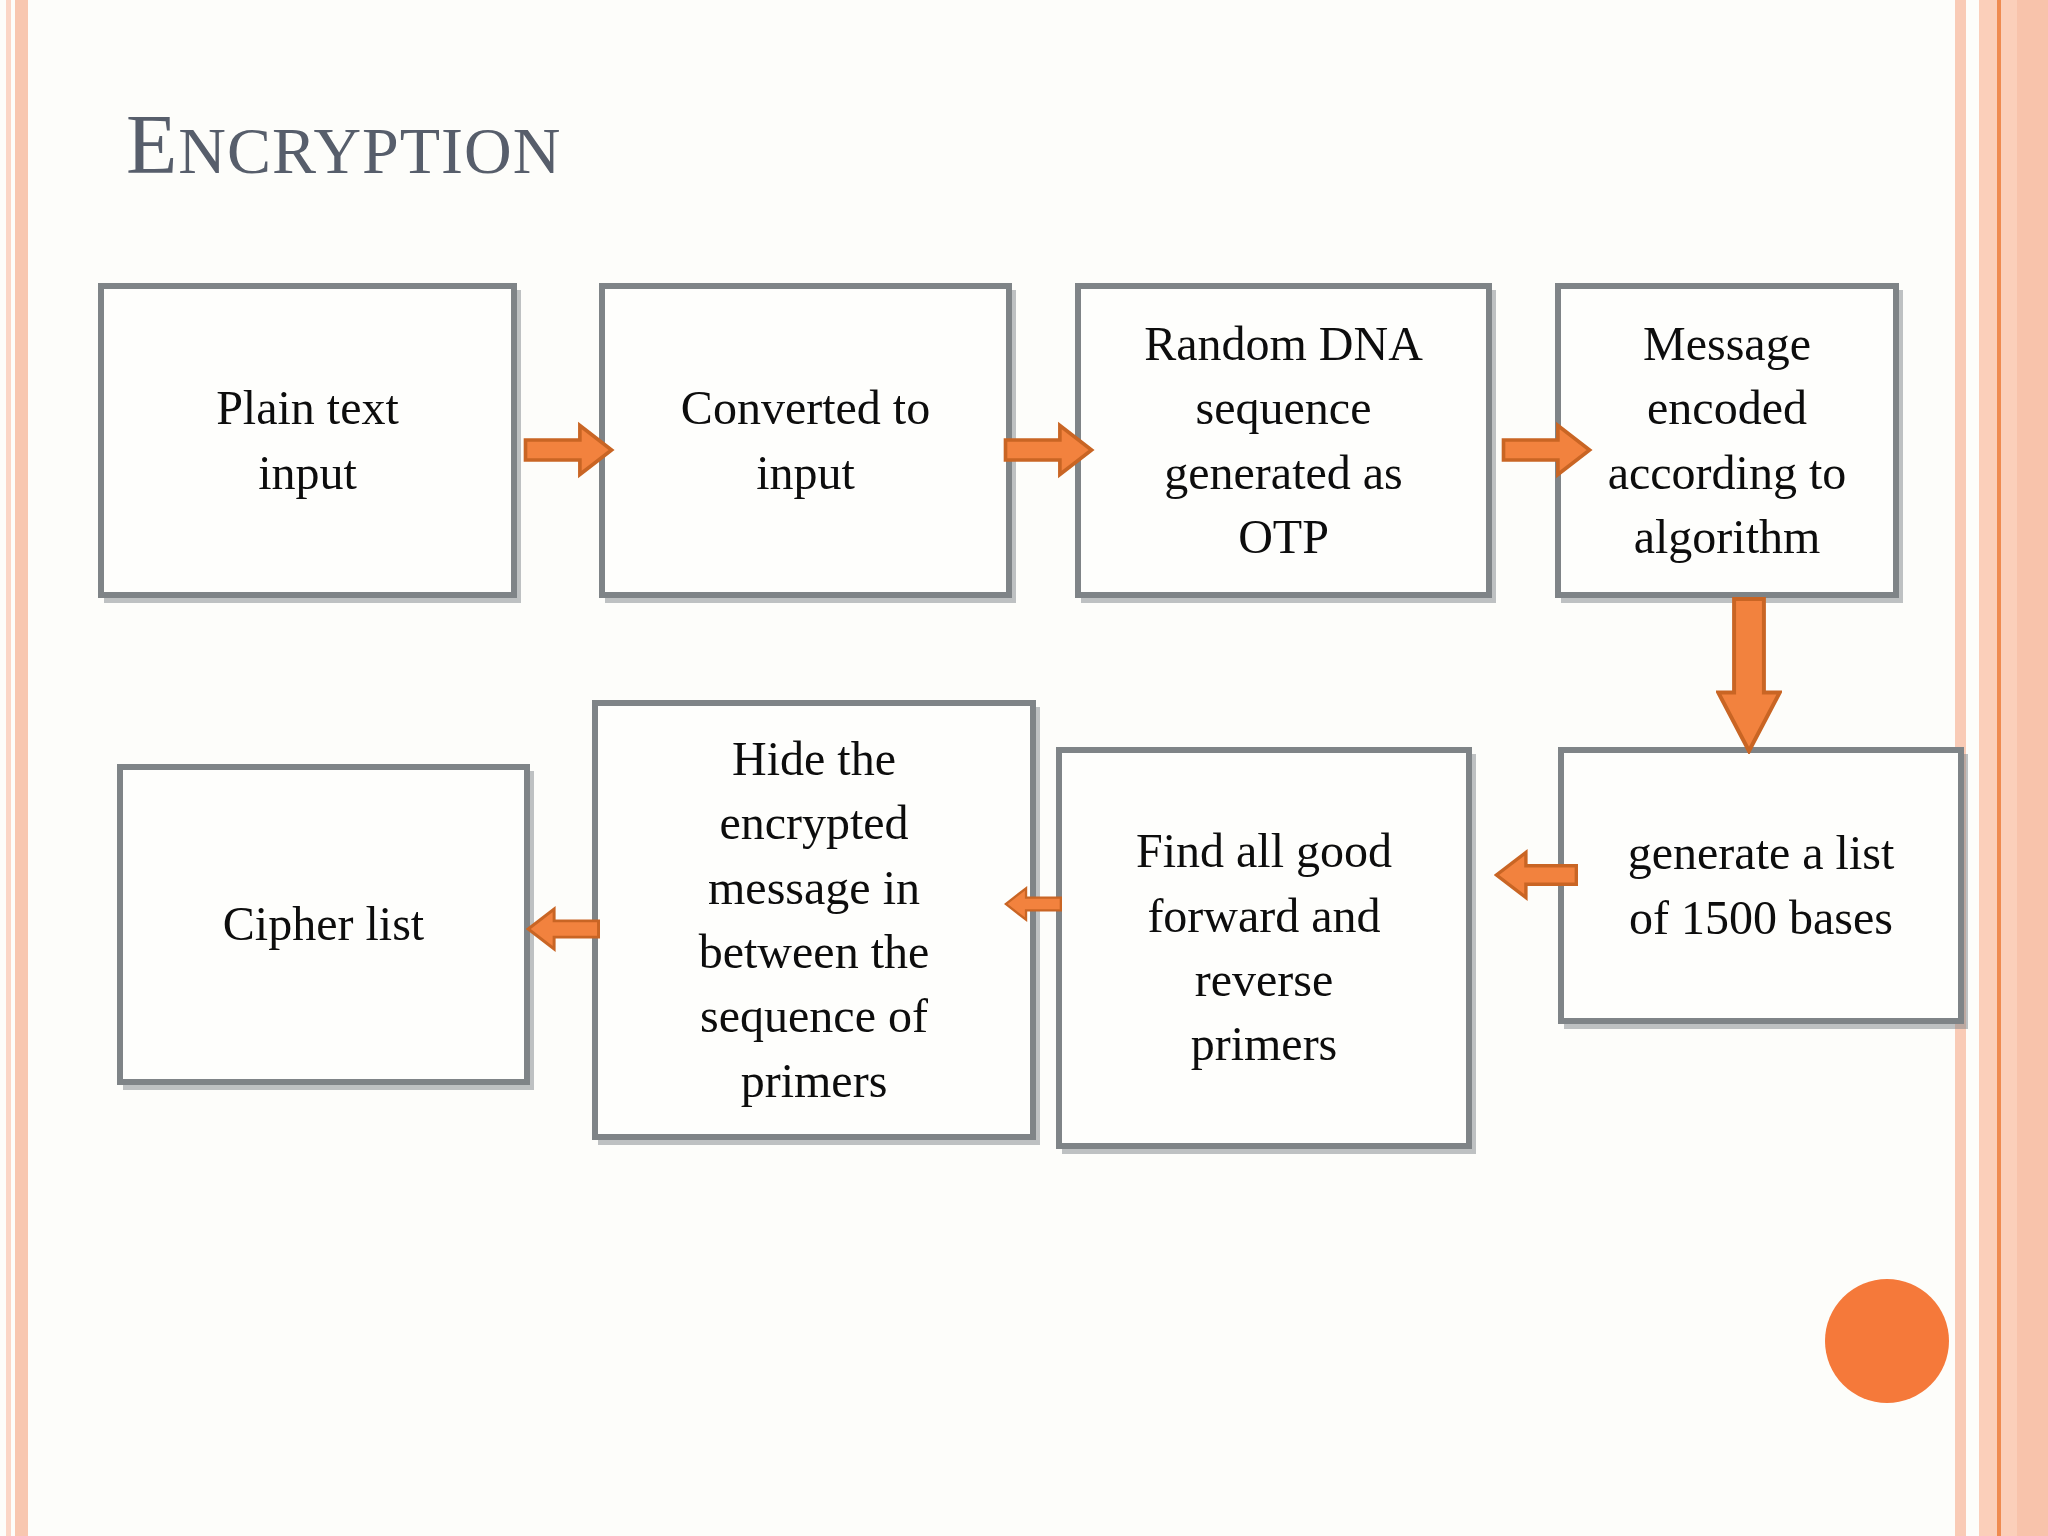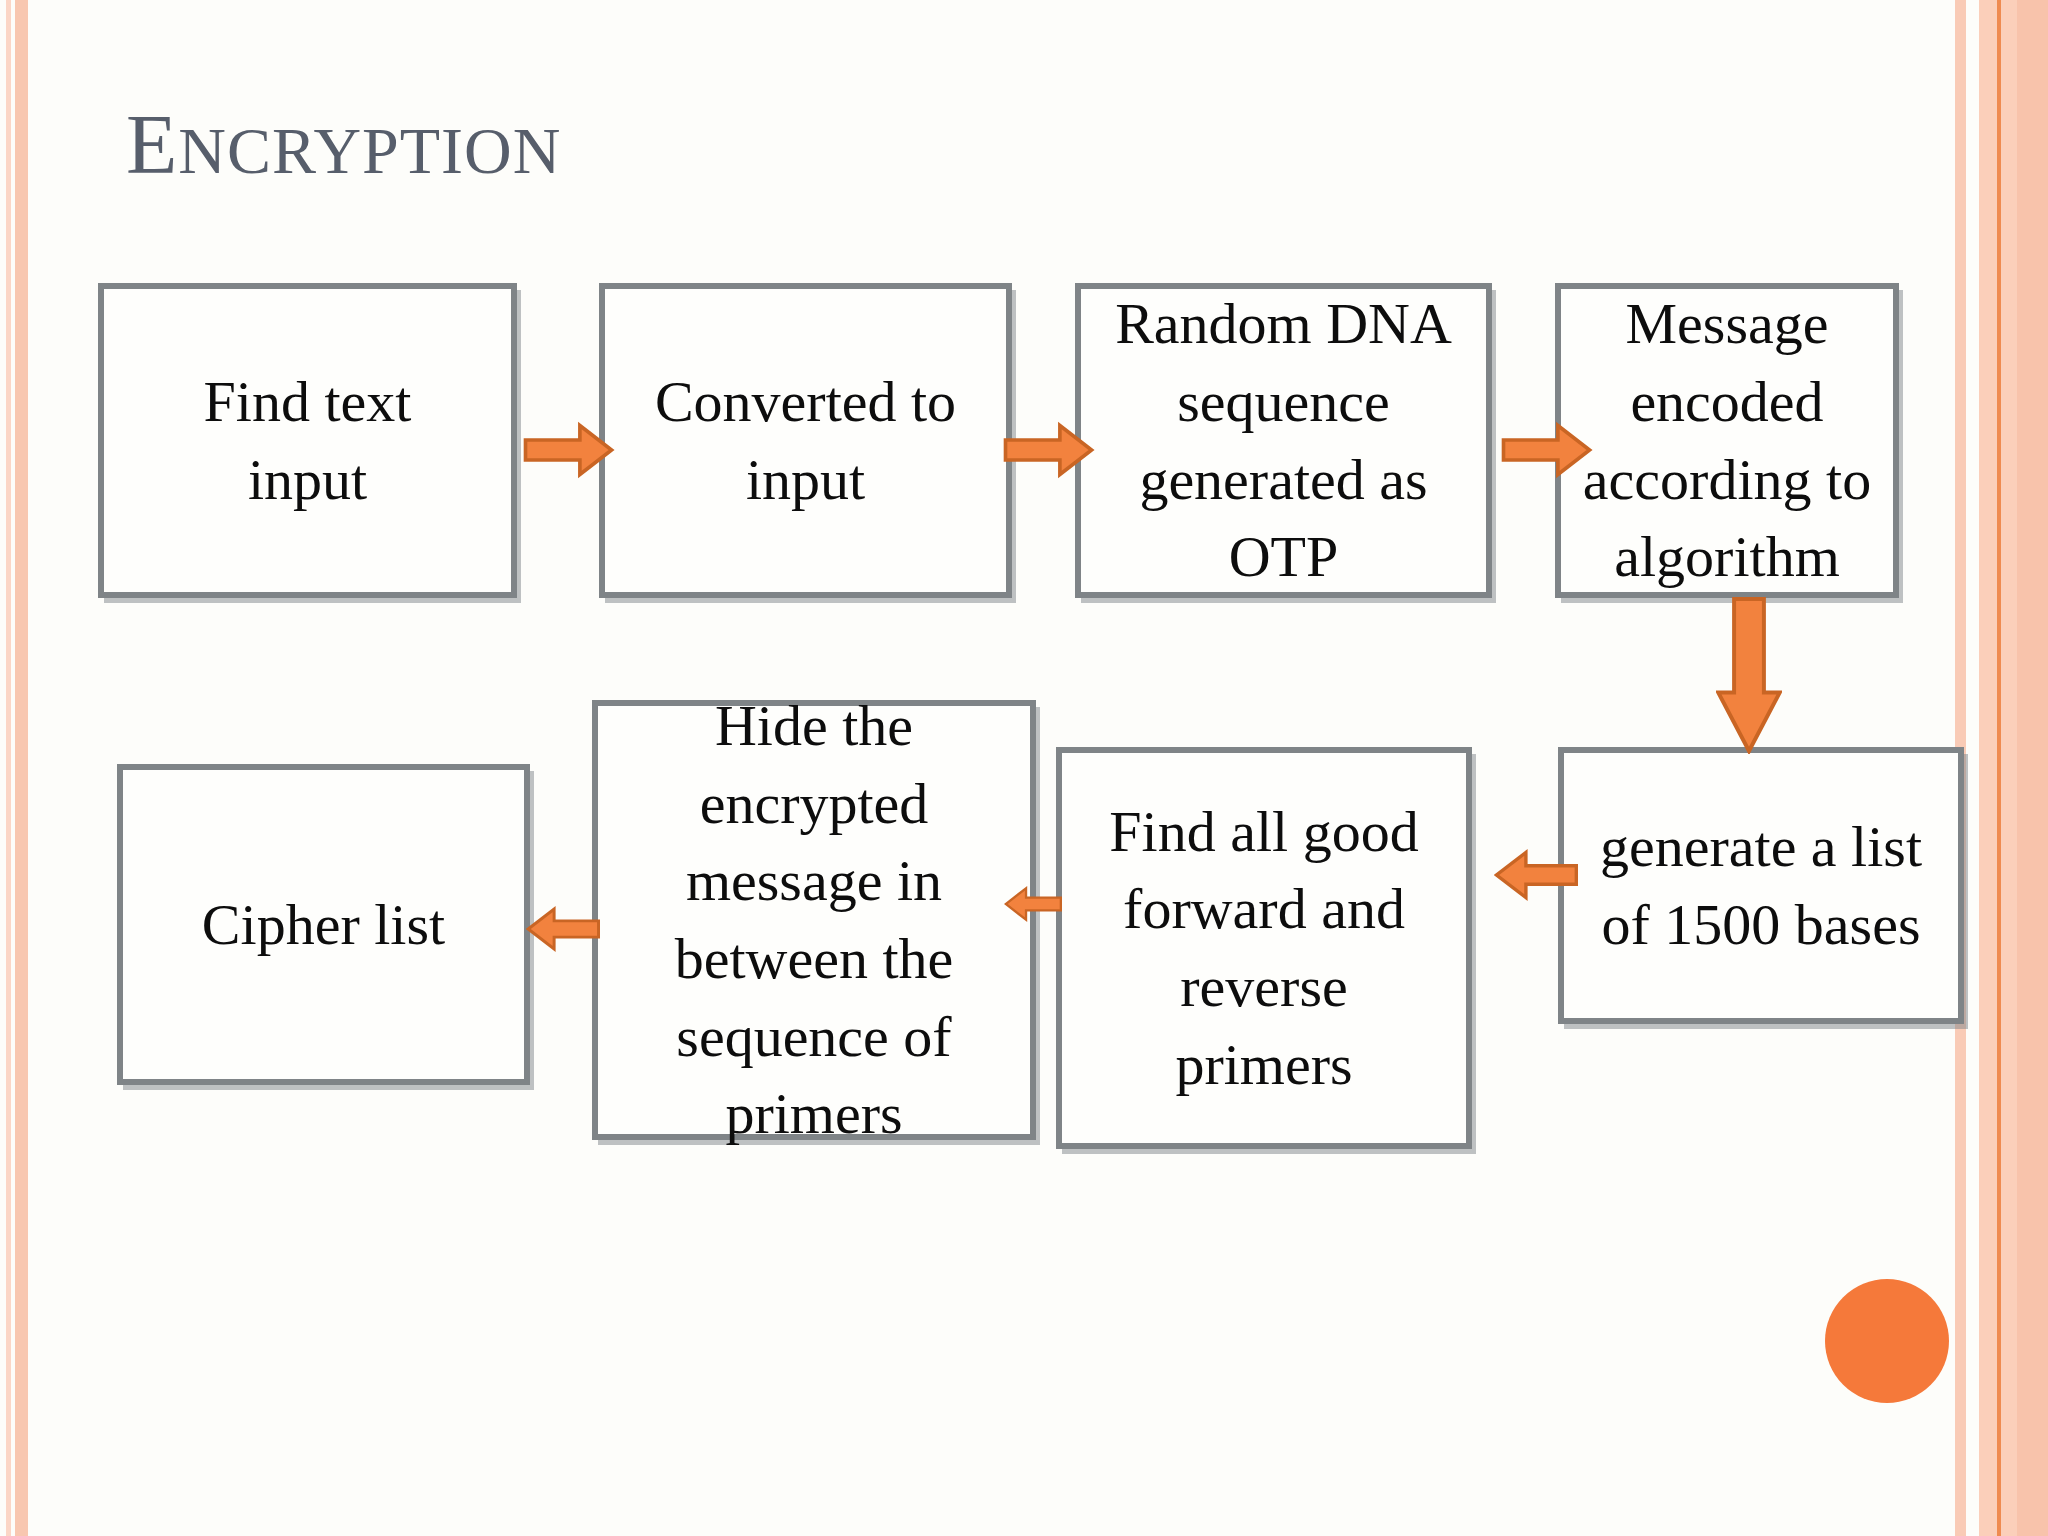--- a/index.html
+++ b/index.html
@@ -22,21 +22,21 @@
     font-size:66px;color:#575e6b;letter-spacing:1px;
   }
   .title::first-letter{font-size:84px;}
   
   .fbox{
     position:absolute;box-sizing:border-box;
     background:#fefefc;border:6px solid #7f8487;
     box-shadow:5px 6px 0 -1px rgba(128,133,137,0.5);
     display:flex;align-items:center;justify-content:center;
     text-align:center;color:#0d0d0d;
-    font-size:58px;line-height:1.34;padding:0 12px;
+    font-size:48px;line-height:1.34;padding:0 12px;
   }
   .fbox .lbl{white-space:pre-line;}
   
   .arrow{position:absolute;}
   .arrow polygon{fill:#f2823e;stroke:#c96524;stroke-width:4;stroke-linejoin:miter;}
   
   .circle{
     position:absolute;left:1825px;top:1279px;width:124px;height:124px;
     border-radius:50%;background:#f5793a;
   }
@@ -47,21 +47,21 @@
 <div class="vstripe l1"></div>
 <div class="vstripe l2"></div>
 <div class="vstripe r1"></div>
 <div class="vstripe rband"></div>
 <div class="vstripe rline"></div>
 <div class="vstripe router"></div>
 
 <div class="title">ENCRYPTION</div>
 
 <div class="fbox" style="left:98px;top:283px;width:419px;height:315px">
-  <span class="lbl">Find text
+  <span class="lbl">Plain text
 input</span>
 </div>
 <div class="fbox" style="left:599px;top:283px;width:413px;height:315px">
   <span class="lbl">Converted to
 input</span>
 </div>
 <div class="fbox" style="left:1075px;top:283px;width:417px;height:315px">
   <span class="lbl">Random DNA
 sequence
 generated as

